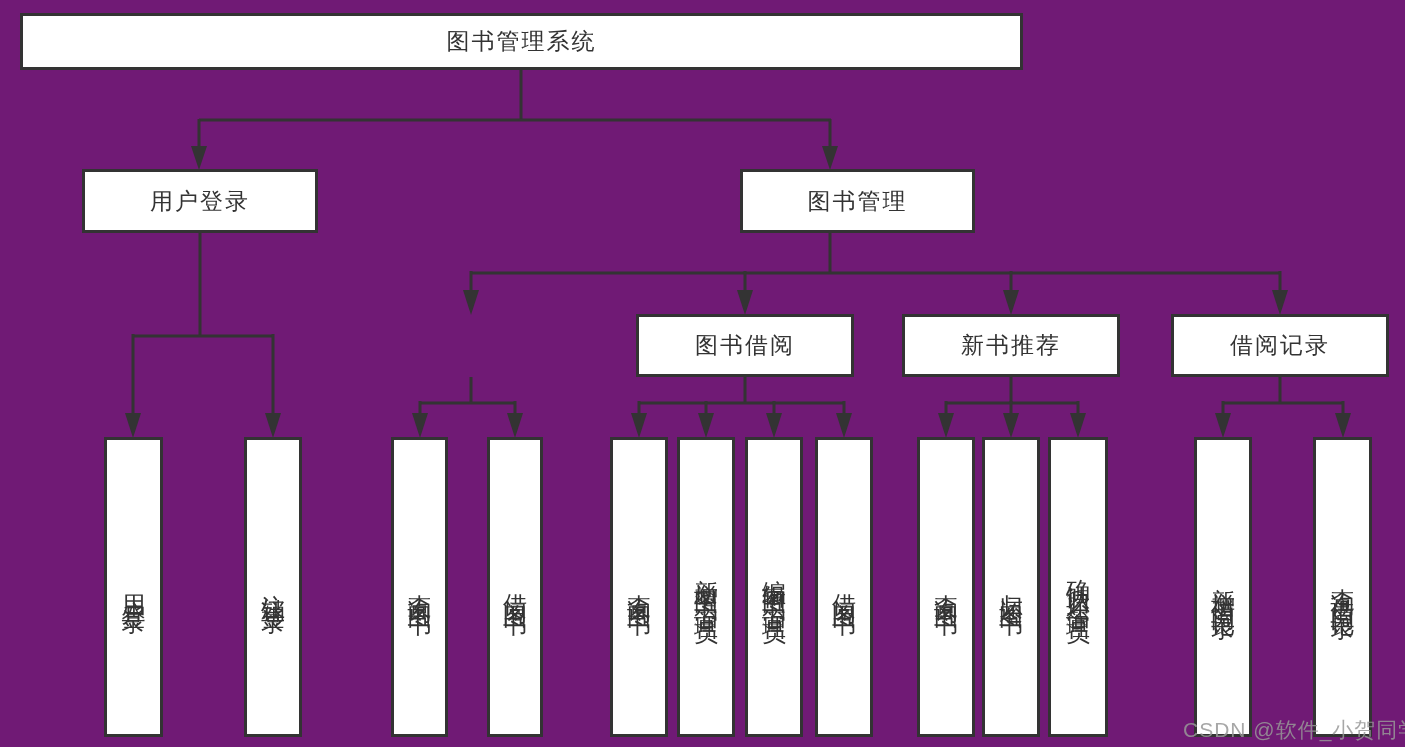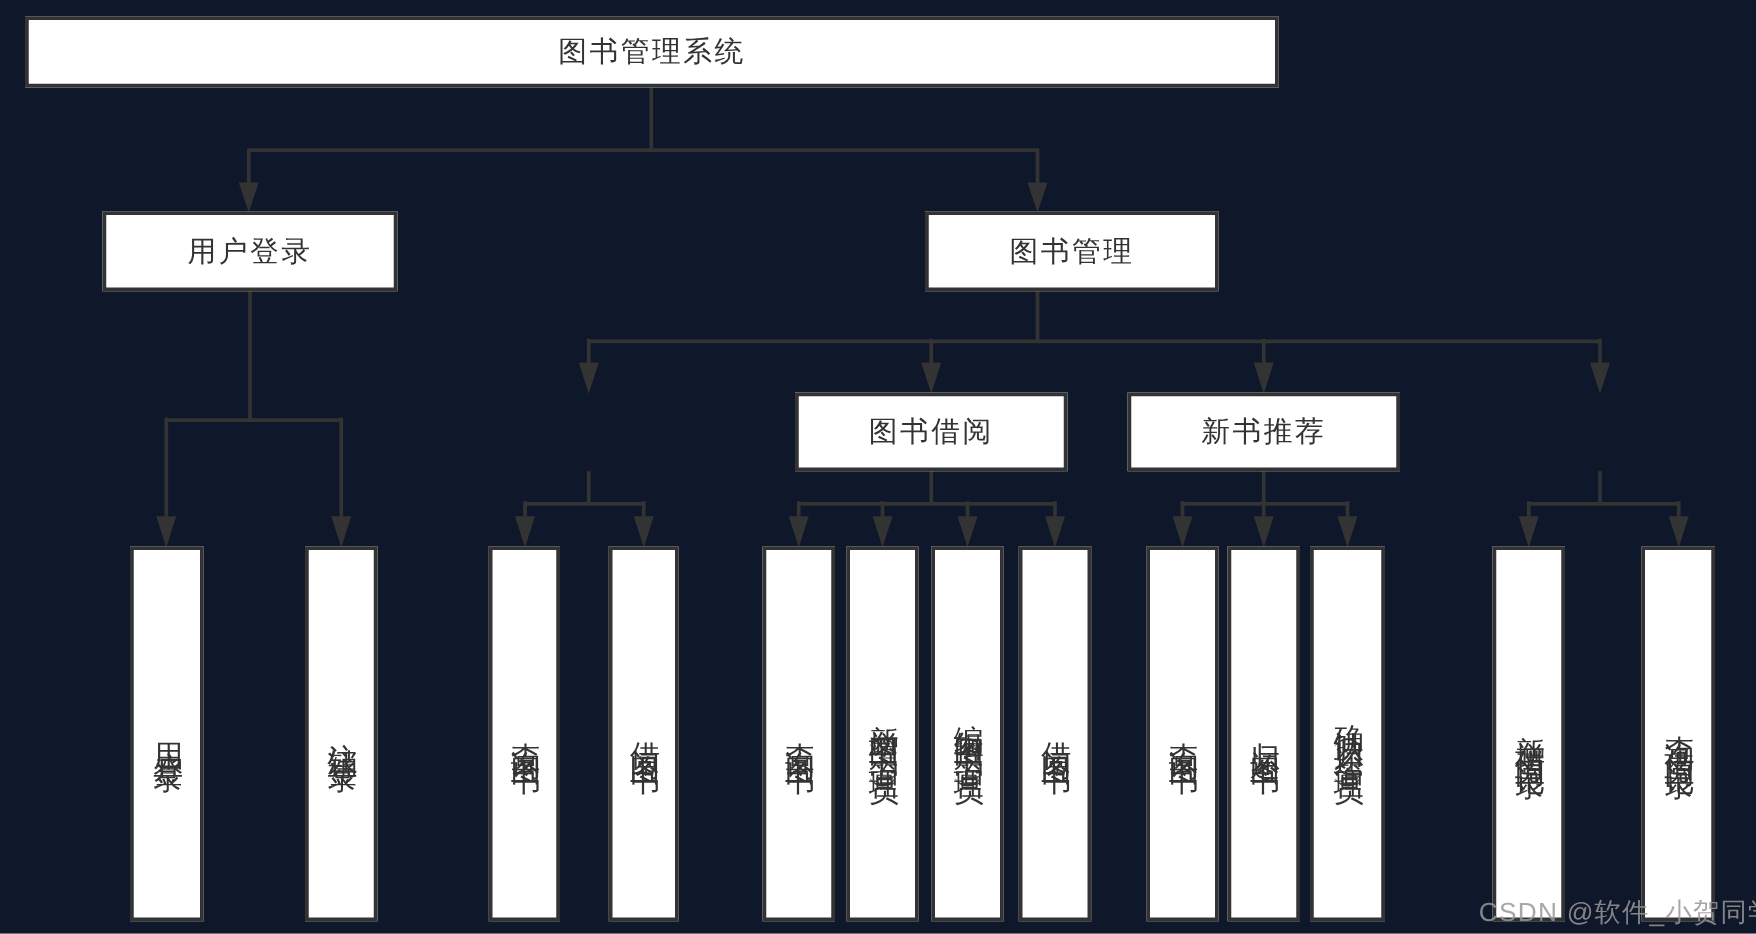--- a/index.html
+++ b/index.html
@@ -1,17 +1,17 @@
 <!DOCTYPE html>
 <html><head>
 <meta charset="utf-8">
 <style>
   html,body{margin:0;padding:0;background:#ffffff;}
   .canvas{
-    position:relative;width:1405px;height:747px;background:#0f172a;
+    position:relative;width:1405px;height:747px;background:#701a75;
     font-family:"Liberation Sans","DejaVu Sans",sans-serif;overflow:hidden;
   }
   .connectors{position:absolute;left:0;top:0;z-index:1;}
   .connectors path{stroke:#333333;stroke-width:3;fill:none;}
   .connectors path.arrow{fill:#333333;stroke:none;}
   .box{
     position:absolute;box-sizing:border-box;border:3px solid #333333;background:#ffffff;
     display:flex;align-items:center;justify-content:center;z-index:2;
   }
   .box span{font-size:23px;color:#333333;letter-spacing:2px;white-space:nowrap;}
@@ -101,20 +101,23 @@
   <div class="box" style="left:740px;top:169px;width:235px;height:64px">
     <span>图书管理</span>
   </div>
 
   <div class="box" style="left:636px;top:314px;width:218px;height:63px">
     <span>图书借阅</span>
   </div>
   <div class="box" style="left:902px;top:314px;width:218px;height:63px">
     <span>新书推荐</span>
   </div>
+  <div class="box" style="left:1171px;top:314px;width:218px;height:63px">
+    <span>借阅记录</span>
+  </div>
 
   <div class="box leaf" style="left:104px;top:437px;width:59px;height:300px">
     <span>用户登录</span>
   </div>
   <div class="box leaf" style="left:244px;top:437px;width:58px;height:300px">
     <span>注销登录</span>
   </div>
   <div class="box leaf" style="left:391px;top:437px;width:57px;height:300px">
     <span>查询图书</span>
   </div>

